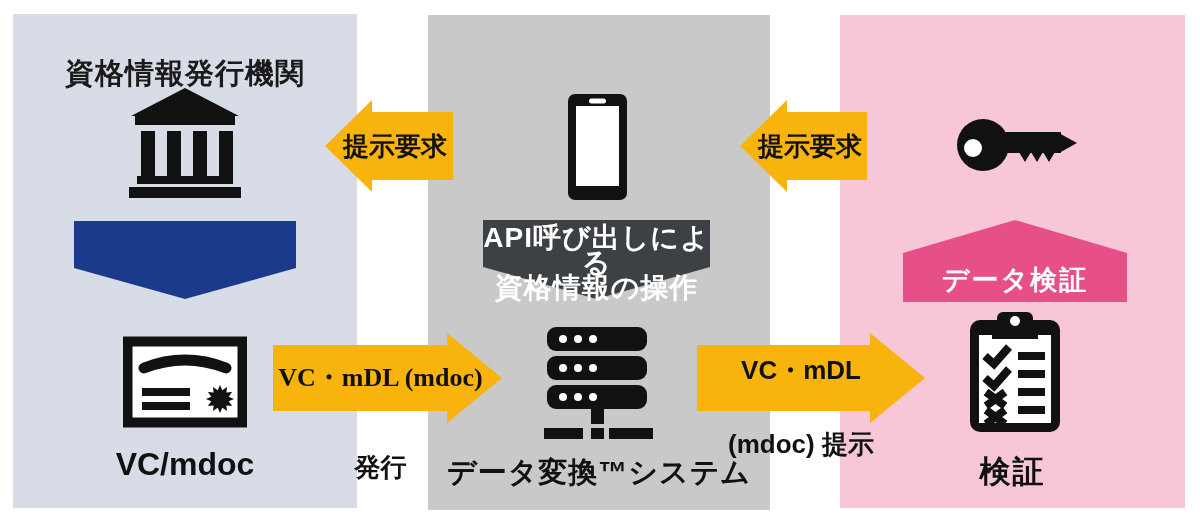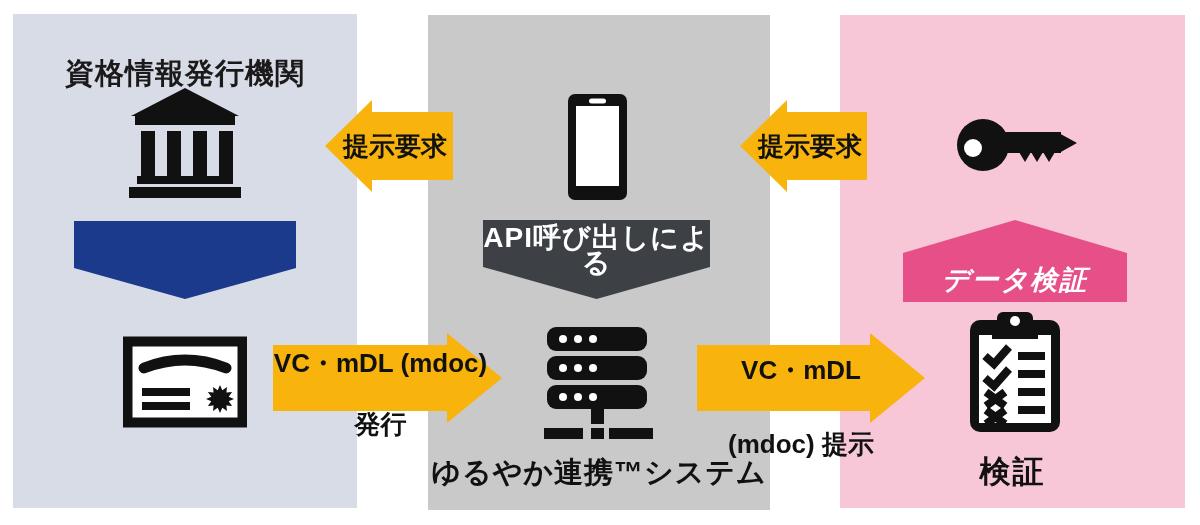--- a/index.html
+++ b/index.html
@@ -23,35 +23,35 @@
   .clipboard{left:130px;top:297px;width:90px;height:120px;}
   .banner{position:absolute;}
   .banner svg{position:absolute;left:0;top:0;width:100%;height:100%;display:block;}
   .banner-label{position:absolute;left:0;width:100%;text-align:center;
     color:var(--banner-text);font-weight:bold;}
   .banner-issuer{left:61px;top:207px;width:222px;height:78px;color:var(--banner-blue);}
   .banner-issuer .banner-label{top:6px;font-size:27px;letter-spacing:2px;}
   .banner-app{left:55px;top:205px;width:227px;height:79px;color:var(--banner-dark);}
   .banner-app .banner-label{top:5px;font-size:28px;line-height:25px;letter-spacing:1px;}
   .banner-mobility{left:63px;top:205px;width:224px;height:82px;color:var(--banner-pink);}
-  .banner-mobility .banner-label{top:42px;font-size:27px;letter-spacing:2px;font-style:italic;}
+  .banner-mobility .banner-label{top:42px;font-size:27px;letter-spacing:2px;}
   .item-label{position:absolute;left:0;width:100%;text-align:center;font-weight:bold;color:#111;}
   .item-label-issuer{top:432px;font-size:32px;}
   .item-label-app{top:438px;font-size:29px;letter-spacing:1px;}
   .item-label-mobility{top:436px;font-size:31px;letter-spacing:2px;}
   .arrow{position:absolute;color:var(--arrow-yellow);}
   .arrow svg{position:absolute;left:0;top:0;width:100%;height:100%;display:block;}
   .arrow-label{position:absolute;left:0;top:0;width:100%;height:100%;box-sizing:border-box;
     text-align:center;font-weight:bold;font-size:26px;color:#111;}
   .a1{left:325px;top:100px;width:128px;height:92px;}
   .a1 .arrow-label{line-height:92px;padding-left:12px;}
   .a2{left:740px;top:100px;width:127px;height:92px;}
   .a2 .arrow-label{line-height:92px;padding-left:13px;}
   .a3{left:273px;top:333px;width:229px;height:90px;}
-  .a3 .arrow-label{line-height:61px;padding-right:14px;}
+  .a3 .arrow-label{line-height:90px;padding-right:14px;font-family:Liberation Serif, serif;}
   .a4{left:697px;top:333px;width:228px;height:90px;}
   .a4 .arrow-label{line-height:74px;padding-right:20px;}
 </style>
 </head>
 <body>
 
 <section class="col col-issuer">
   <h2 class="col-title">資格情報発行機関</h2>
   <svg class="icon bank" viewBox="0 0 116 110" aria-hidden="true">
     <polygon points="58,0 112,28 4,28" fill="currentColor"></polygon>
@@ -68,55 +68,57 @@
       <polygon points="0,0 222,0 222,47 111,78 0,47" fill="currentColor"></polygon>
     </svg>
   </div>
   <svg class="icon cert" viewBox="0 0 124 92" aria-hidden="true">
     <rect x="4.5" y="5.5" width="115" height="81" fill="#ffffff" stroke="currentColor" stroke-width="10"></rect>
     <path d="M21,32 Q62,16 103,32" fill="none" stroke="currentColor" stroke-width="11" stroke-linecap="round"></path>
     <rect x="19" y="52" width="48" height="8" fill="currentColor"></rect>
     <rect x="19" y="66" width="48" height="8" fill="currentColor"></rect>
     <polygon fill="currentColor" points="111,63 105.7,65.3 109.1,70 103.4,69.4 104,75.1 99.3,71.7 97,77 94.7,71.7 90,75.1 90.6,69.4 84.9,70 88.3,65.3 83,63 88.3,60.7 84.9,56 90.6,56.6 90,50.9 94.7,54.3 97,49 99.3,54.3 104,50.9 103.4,56.6 109.1,56 105.7,60.7"></polygon>
   </svg>
+  <div class="item-label item-label-issuer">VC/mdoc</div>
 </section>
 
 <section class="col col-app">
   <svg class="icon phone" viewBox="0 0 59 106" aria-hidden="true">
     <rect x="0" y="0" width="59" height="106" rx="7" fill="currentColor"></rect>
     <rect x="8" y="12" width="43" height="80" fill="#ffffff"></rect>
     <rect x="21" y="4.5" width="17" height="5" rx="2.5" fill="#ffffff"></rect>
   </svg>
   <div class="banner banner-app">
     <svg viewBox="0 0 227 79" preserveAspectRatio="none" aria-hidden="true">
       <polygon points="0,0 227,0 227,47 113.5,79 0,47" fill="currentColor"></polygon>
     </svg>
     <span class="banner-label">
       <span>API呼び出しによる</span><br>
+      <span>資格情報の操作</span>
     </span>
   </div>
   <svg class="icon server" viewBox="0 0 113 115" aria-hidden="true">
     <rect x="5" y="2" width="100" height="24" rx="9" fill="currentColor"></rect>
     <rect x="5" y="31" width="100" height="24" rx="9" fill="currentColor"></rect>
     <rect x="5" y="60" width="100" height="24" rx="9" fill="currentColor"></rect>
     <circle cx="21" cy="14" r="4" fill="#ffffff"></circle>
       <circle cx="36" cy="14" r="4" fill="#ffffff"></circle>
       <circle cx="51" cy="14" r="4" fill="#ffffff"></circle>
     <circle cx="21" cy="43" r="4" fill="#ffffff"></circle>
       <circle cx="36" cy="43" r="4" fill="#ffffff"></circle>
       <circle cx="51" cy="43" r="4" fill="#ffffff"></circle>
     <circle cx="21" cy="72" r="4" fill="#ffffff"></circle>
       <circle cx="36" cy="72" r="4" fill="#ffffff"></circle>
       <circle cx="51" cy="72" r="4" fill="#ffffff"></circle>
     <rect x="49" y="84" width="13" height="15" fill="currentColor"></rect>
     <rect x="2" y="103" width="39" height="11" fill="currentColor"></rect>
     <rect x="49" y="103" width="13" height="11" fill="currentColor"></rect>
     <rect x="67" y="103" width="44" height="11" fill="currentColor"></rect>
   </svg>
-  <div class="item-label item-label-app">ゆるやか連携™システム</div>
+  <div class="item-label item-label-app">データ変換™システム</div>
 </section>
 
 <section class="col col-mobility">
   <svg class="icon key" viewBox="0 0 120 58" aria-hidden="true">
     <circle cx="26" cy="30" r="26" fill="currentColor"></circle>
     <circle cx="16" cy="33" r="9" fill="#ffffff"></circle>
     <rect x="40" y="17" width="64" height="21" fill="currentColor"></rect>
     <polygon points="100,17 120,28 102,38" fill="currentColor"></polygon>
     <polygon points="62,37 68,47 74,37 80,47 86,37 92,47 98,37" fill="currentColor"></polygon>
   </svg>

